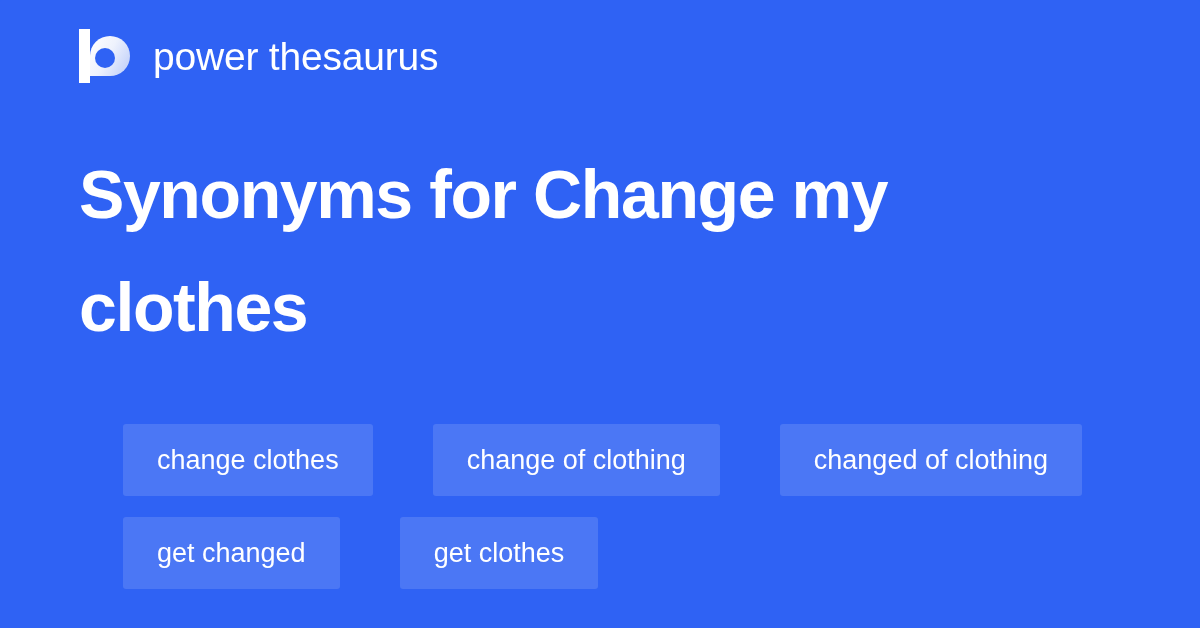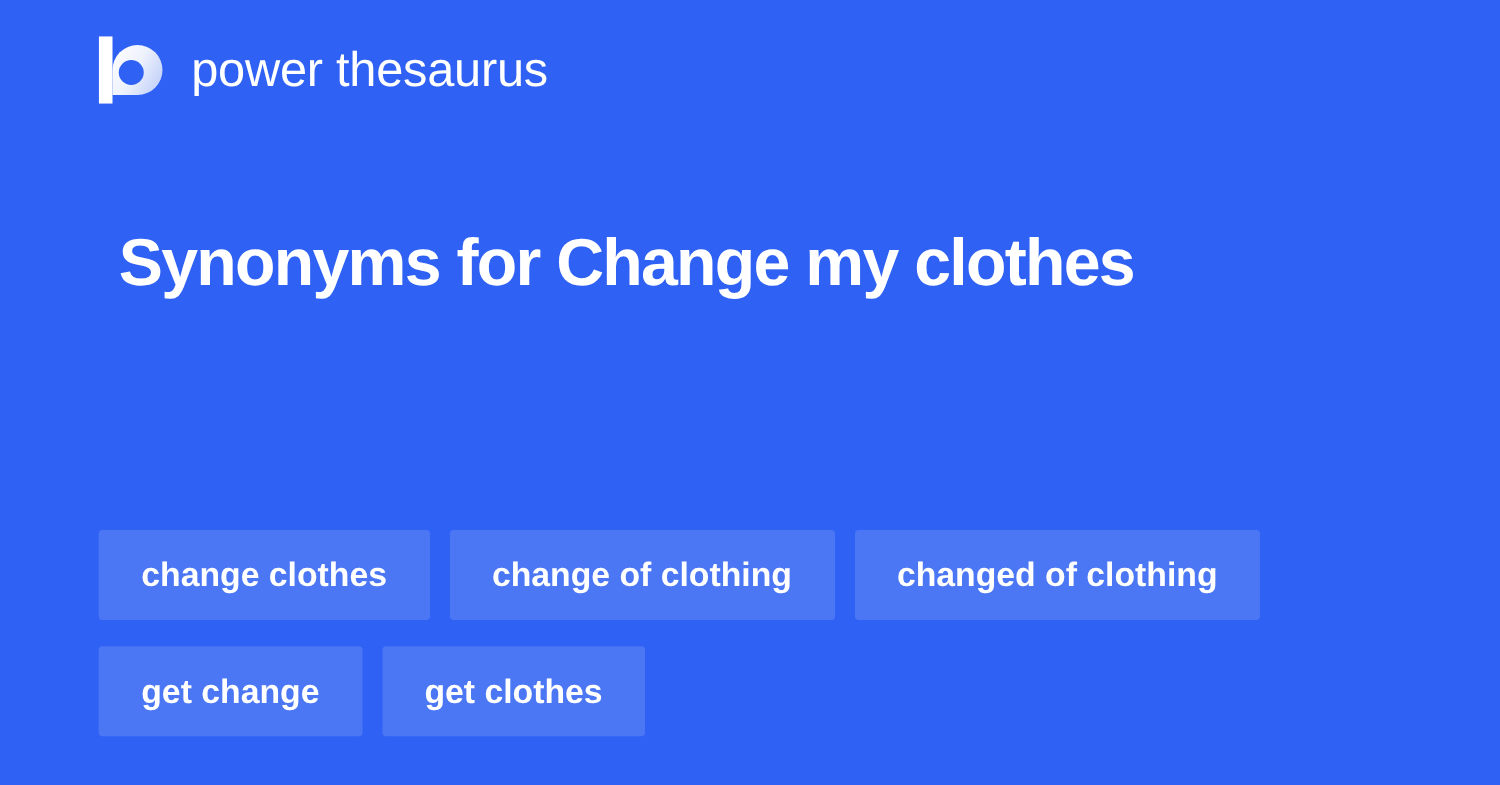--- a/index.html
+++ b/index.html
@@ -50,25 +50,25 @@
     white-space: nowrap;
   }
 
   
   .headline {
     position: absolute;
     left: 79px;
     top: 138px;
     width: 1050px;
     color: #ffffff;
-    font-size: 53px;
+    font-size: 68px;
     font-weight: bold;
     line-height: 113px;
     letter-spacing: -1.4px;
-    margin: 16px;
+    margin: 0;
   }
 
   
   .chips {
     position: absolute;
     left: 79px;
     top: 424px;
     width: 1048px;
     display: flex;
     flex-wrap: wrap;
@@ -80,23 +80,24 @@
     height: 72px;
     box-sizing: border-box;
     padding: 0 34px;
     display: flex;
     align-items: center;
     justify-content: center;
     background: #4b77f5;
     border-radius: 3px;
     color: #ffffff;
     font-size: 27px;
-    font-weight: 700;
+    font-weight: 400;
     line-height: 1;
     white-space: nowrap;
+    margin-left: 44px;
   }
 </style>
 </head>
 <body>
 
 <div class="page">
 
   <div class="brand">
     <svg class="brand-mark" viewBox="0 0 52 54" aria-hidden="true">
       <defs>
@@ -112,17 +113,17 @@
     </svg>
     <span class="brand-name">power thesaurus</span>
   </div>
 
   <h1 class="headline">Synonyms for Change my clothes</h1>
 
   <div class="chips">
     <div class="chip">change clothes</div>
     <div class="chip">change of clothing</div>
     <div class="chip">changed of clothing</div>
-    <div class="chip">get change</div>
+    <div class="chip">get changed</div>
     <div class="chip">get clothes</div>
   </div>
 
 </div>
 
 </body></html>

